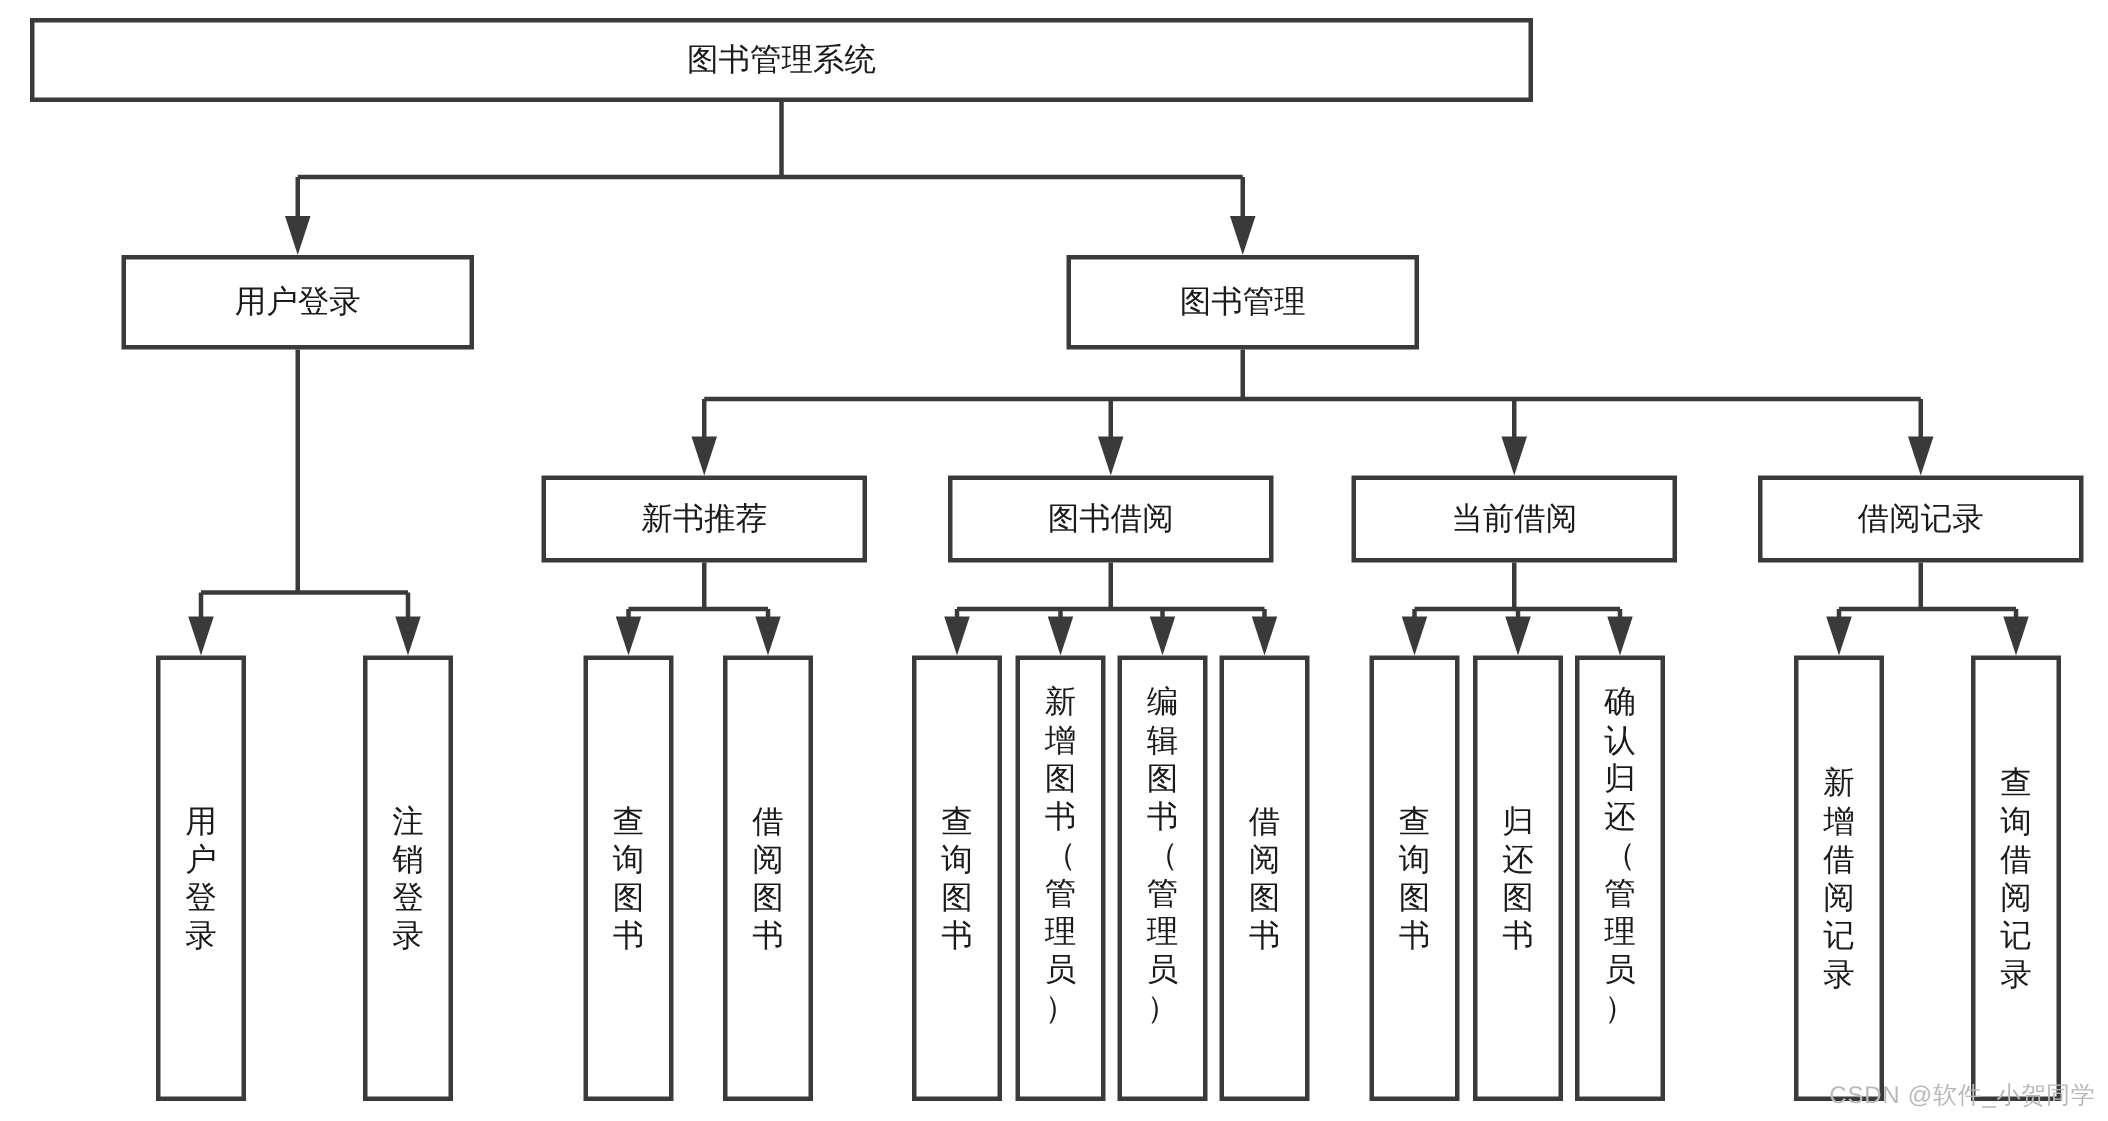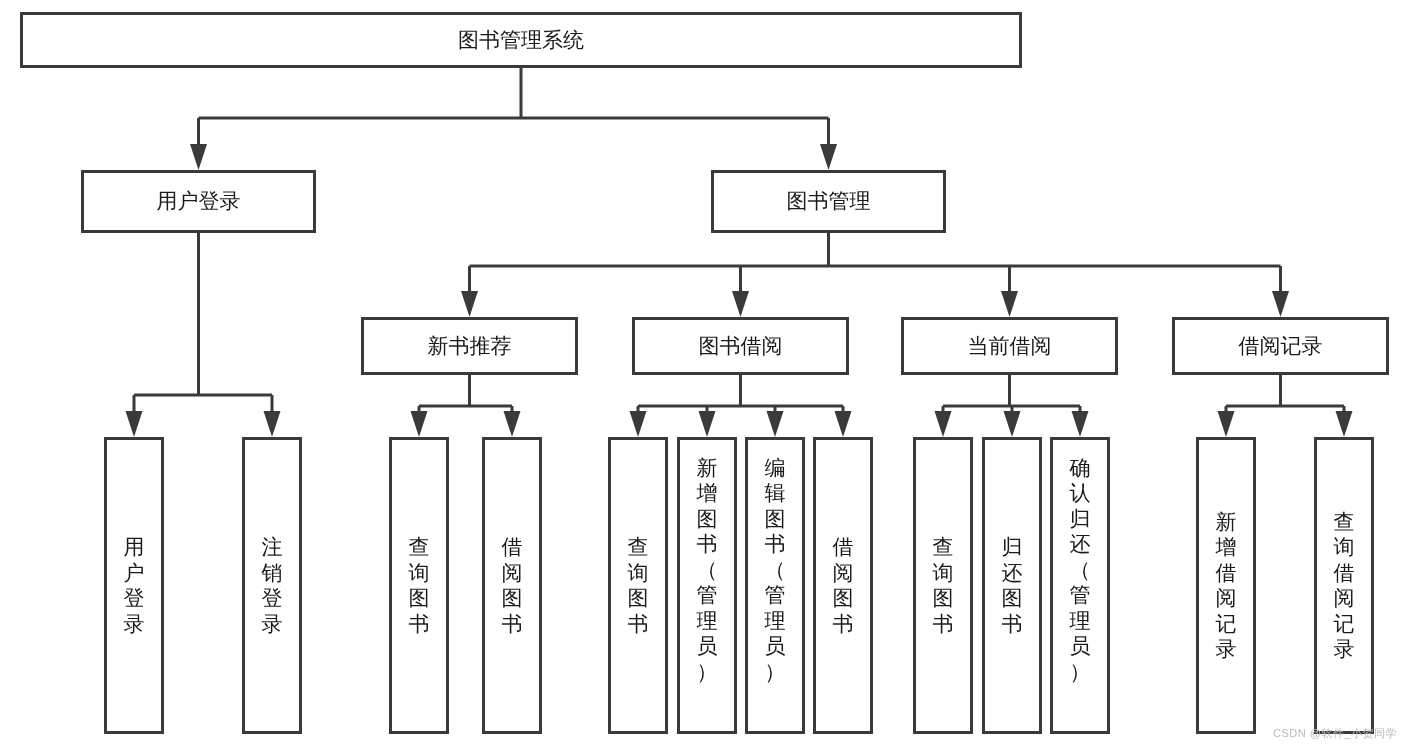--- a/index.html
+++ b/index.html
@@ -52,21 +52,21 @@
     font-family: "Liberation Sans", "DejaVu Sans", sans-serif;
     font-size: 21px;
     fill: #1a1a1a;
     text-anchor: middle;
   }
   .watermark {
     position: absolute;
     right: 8px;
     bottom: 6px;
     font-family: "Liberation Sans", "DejaVu Sans", sans-serif;
-    font-size: 11px;
+    font-size: 16px;
     color: #b9b9b9;
     letter-spacing: 0.5px;
     white-space: nowrap;
     user-select: none;
   }
 </style>
 </head>
 <body>
 
 <div id="diagram-root">

